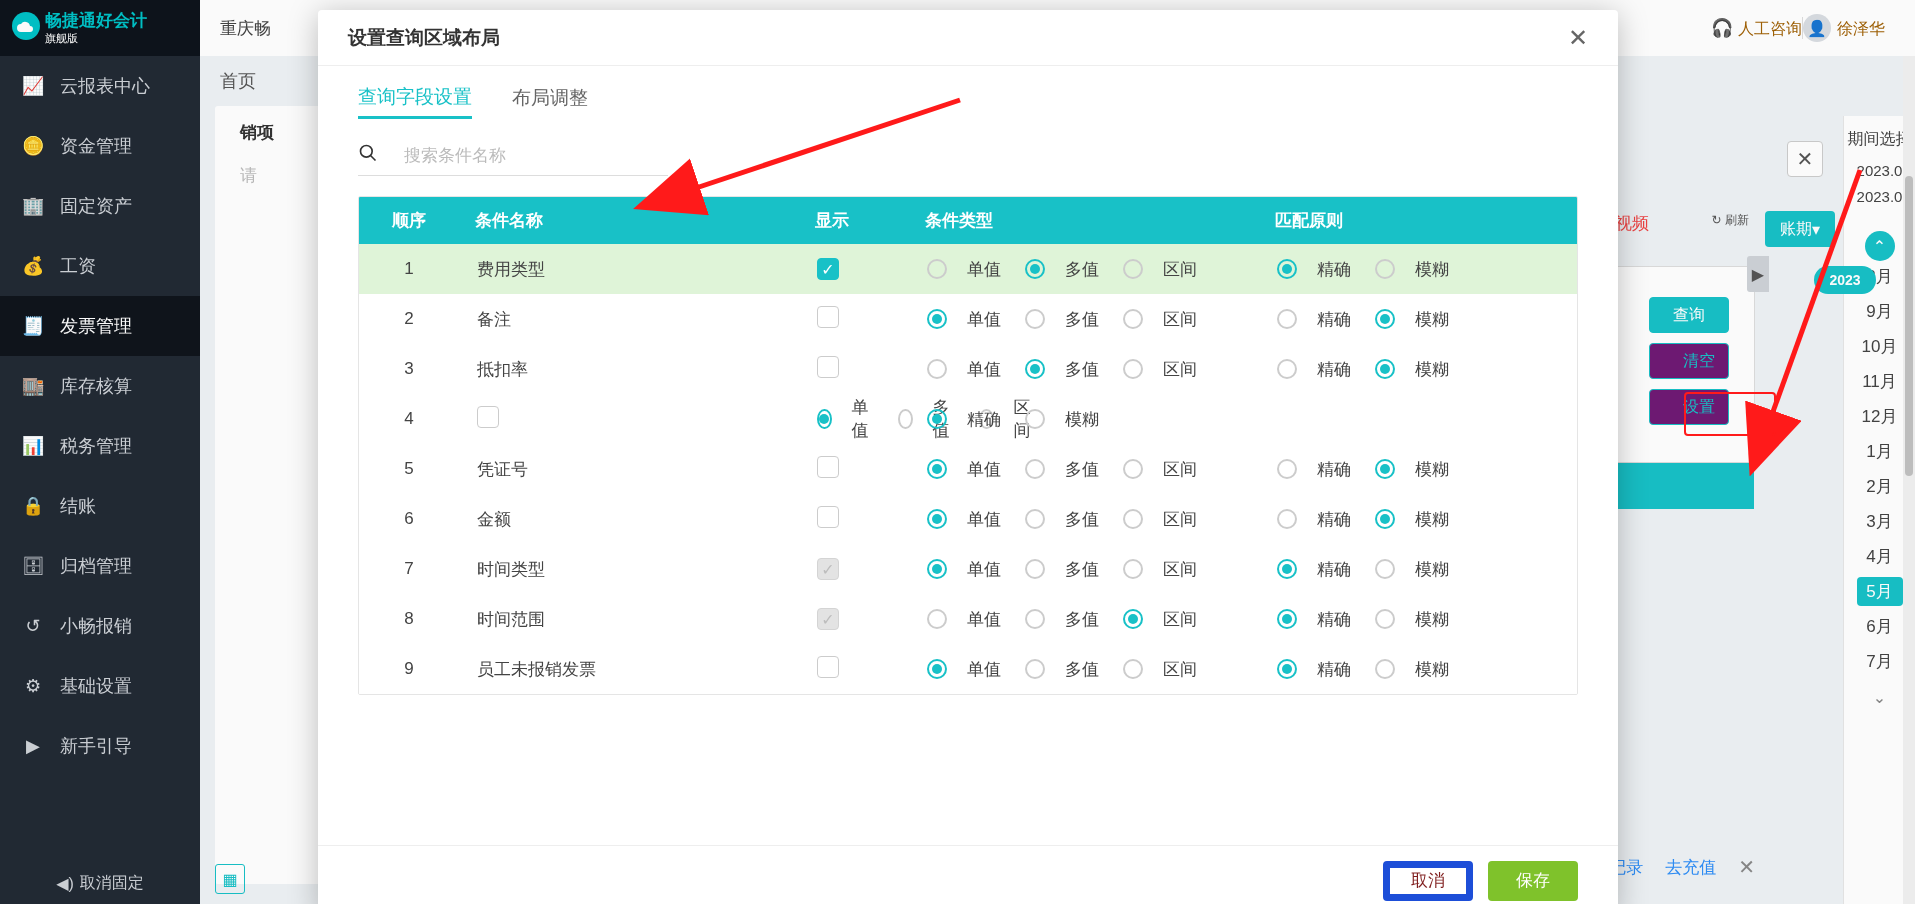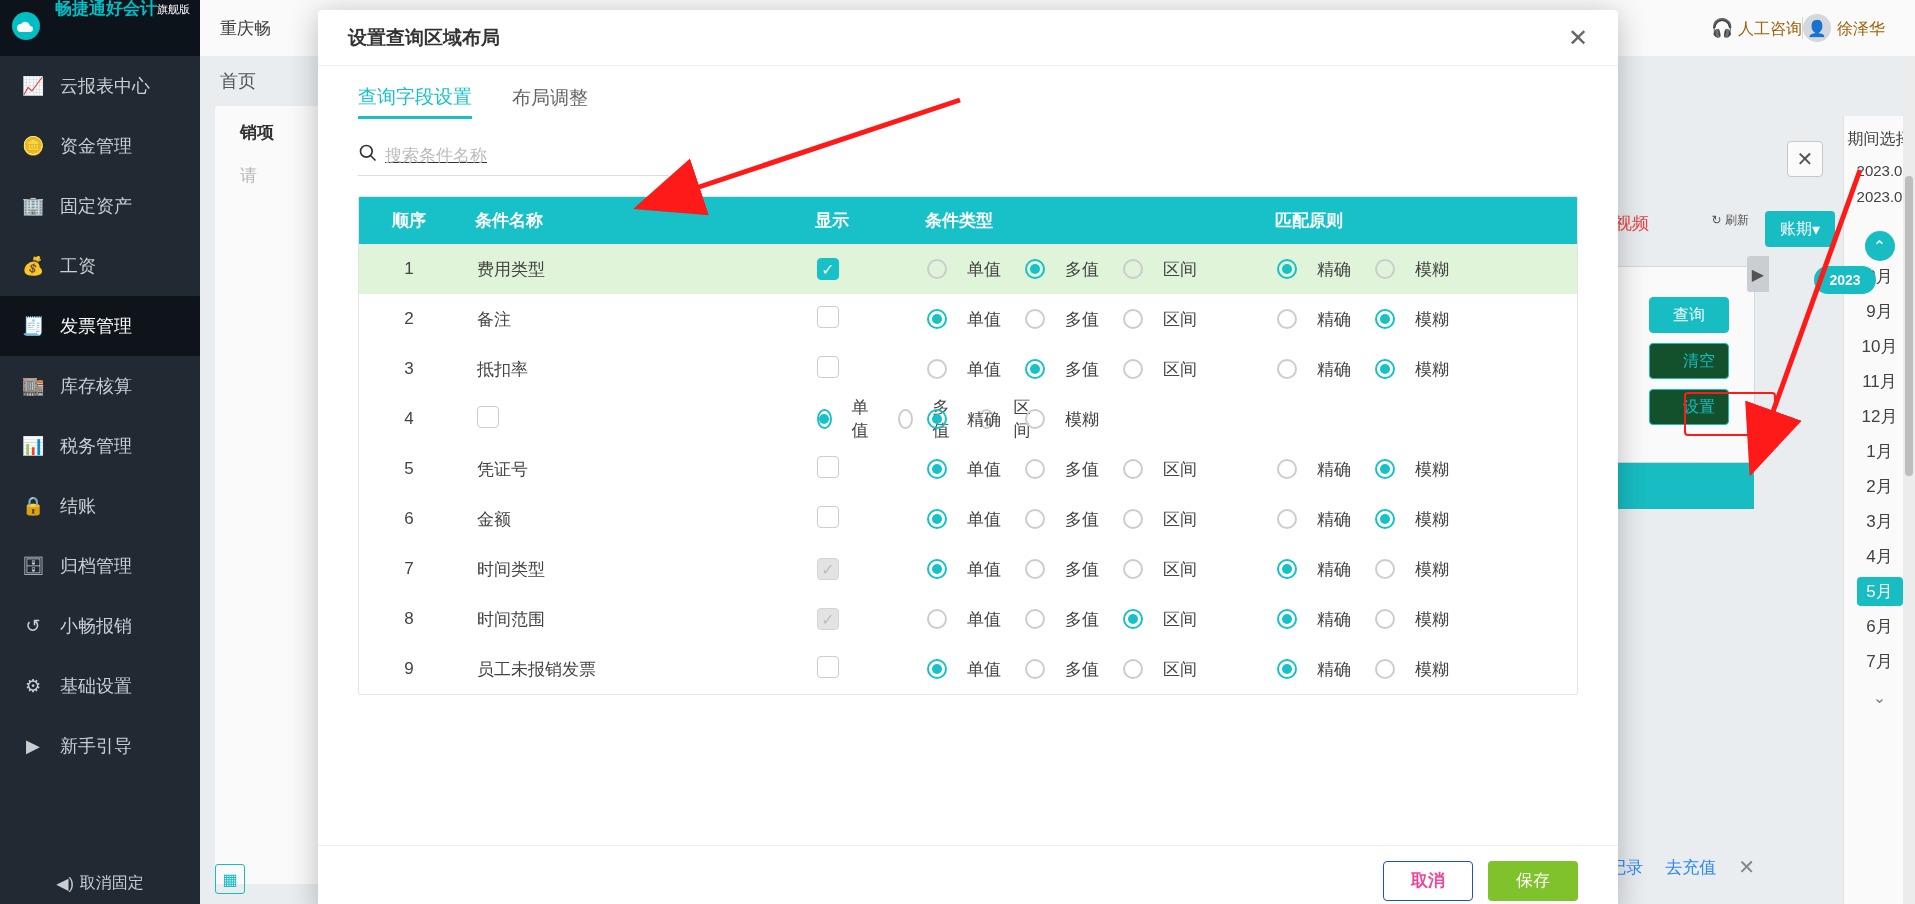--- a/index.html
+++ b/index.html
@@ -1,20 +1,20 @@
 <!DOCTYPE html>
 <html><head>
 <meta charset="utf-8">
 <style>
   * { box-sizing: border-box; font-family: "Microsoft YaHei", Arial, sans-serif; }
   html, body { margin:0; padding:0; width:1915px; height:904px; overflow:hidden; background:#f5f5f5; color:#333; }
   
   
   .app-header { position:absolute; top:0; left:0; right:0; height:56px; background:#fff; box-shadow:0 1px 3px rgba(0,0,0,.08); display:flex; align-items:center; }
-  .logo-zone { width:200px; height:56px; background:#0e141c; display:flex; flex-direction:row; justify-content:center; padding-left:45px; position:relative; }
+  .logo-zone { width:200px; height:56px; background:#0e141c; display:flex; flex-direction:column; justify-content:center; padding-left:45px; position:relative; }
   .logo-zone .icon { position:absolute; left:12px; top:12px; width:28px; height:28px; background:#00c2c7; border-radius:50%; display:flex; align-items:center; justify-content:center; }
   .logo-txt { color:#00c2c7; font-size:17px; font-weight:600; line-height:1; }
   .logo-sub { color:#fff; font-size:11px; line-height:1; margin-top:4px; }
   .head-company { margin-left:20px; font-size:17px; color:#444; }
   .head-right { margin-left:auto; display:flex; align-items:center; padding-right:30px; font-size:16px; color:#a16207; }
   .head-right .icon { font-size:18px; }
   .head-right .sep { width:1px; height:22px; background:#ddd; }
   .avatar { width:28px; height:28px; border-radius:50%; background:#d9dde2; display:inline-flex; align-items:center; justify-content:center; margin-right:6px; }
 
   .sidebar { position:absolute; top:56px; left:0; bottom:0; width:200px; background:#222a35; color:#cfd3d8; overflow:hidden; }
@@ -27,21 +27,21 @@
   .tabs-bar { height:50px; padding-left:20px; display:flex; align-items:center; gap:30px; font-size:18px; color:#555; }
   .content-card { position:absolute; top:50px; left:15px; right:475px; bottom:20px; background:#fff; border-radius:3px; padding:15px 25px; }
   .card-title { font-size:17px; font-weight:600; color:#333; }
 
   .right-query { position:absolute; top:210px; right:160px; width:310px; background:#fff; border:1px solid #ddd; border-radius:3px; padding:25px 20px 20px 20px; }
   .right-query .video { position:absolute; top:-55px; right:105px; color:#ef4444; font-size:17px; }
   .right-query .refresh { position:absolute; top:-55px; right:5px; color:#555; font-size:12px; }
   .q-btns { position:absolute; right:25px; top:30px; display:flex; flex-direction:column; gap:10px; }
   .q-btn { width:80px; height:36px; border:1px solid #18c1c7; border-radius:4px; display:flex; align-items:center; justify-content:center; font-size:16px; cursor:pointer; }
   .q-btn.primary { background:#18c1c7; color:#fff; }
-  .q-btn.outline { background:#14532d; color:#18c1c7;padding-left:20px; }
+  .q-btn.outline { background:#701a75; color:#18c1c7;padding-left:20px; }
   .op-header { position:absolute; bottom:-1px; left:0; right:0; transform:translateY(100%); height:46px; background:#18c1c7; color:#fff; display:flex; align-items:center; justify-content:center; font-size:17px; }
 
   .bottom-strip { position:absolute; bottom:25px; right:160px; display:flex; align-items:center; gap:22px; font-size:17px; }
   .bottom-strip a { color:#2e8ef7; text-decoration:none; }
   .bottom-strip .close { color:#888; font-size:20px; cursor:pointer; }
 
   
   .period-panel { position:absolute; top:60px; right:0; bottom:0; width:72px; background:#fff; border-left:1px solid #e6e6e6; display:flex; flex-direction:column; align-items:center; padding-top:140px; }
   .period-panel .pill { position:absolute; top:150px; left:-30px; width:62px; height:28px; border-radius:14px; background:#18c1c7; color:#fff; display:flex; align-items:center; justify-content:center; font-size:14px; font-weight:600; }
   .period-panel .up { position:absolute; top:115px; width:30px; height:30px; border-radius:50%; background:#18c1c7; color:#fff; display:flex; align-items:center; justify-content:center; font-size:16px; }
@@ -63,21 +63,21 @@
   .overlay { position:absolute; inset:0; background:rgba(0,0,0,0.02); }
   .dialog { position:absolute; top:10px; left:318px; width:1300px; height:905px; background:#fff; border-radius:4px; box-shadow:0 4px 30px rgba(0,0,0,.25); overflow:hidden; }
   .dlg-head { height:56px; display:flex; align-items:center; padding:0 30px; border-bottom:1px solid #eee; }
   .dlg-title { font-size:19px; font-weight:600; }
   .dlg-close { margin-left:auto; font-size:24px; color:#666; cursor:pointer; }
 
   .dlg-tabs { height:70px; display:flex; align-items:center; gap:40px; padding-left:40px; }
   .dlg-tab { font-size:19px; color:#666; padding-bottom:6px; cursor:pointer; }
   .dlg-tab.active { color:#18c1c7; border-bottom:3px solid #18c1c7; }
 
-  .dlg-search { margin-left:40px; width:310px; border-bottom:1px solid #ddd; display:flex; align-items:center; height:40px; gap:5px;text-decoration:underline; }
+  .dlg-search { margin-left:40px; width:310px; border-bottom:1px solid #ddd; display:flex; align-items:center; height:40px; gap:24px; }
   .dlg-search input { border:0; outline:0; flex:1; font-size:17px; }
   .dlg-search input::placeholder { color:#bbb; }
   .search-ic { font-size:20px; color:#333; }
 
   .tbl { margin:20px 40px 0 40px; border:1px solid #e5e5e5; border-radius:2px; overflow:hidden; }
   .tbl-head { display:grid; grid-template-columns:100px 340px 110px 350px 280px; background:#18c1c7; color:#fff; font-size:17px; font-weight:600; }
   .tbl-head > div { padding:12px 16px; }
   .trow { display:grid; grid-template-columns:100px 340px 110px 350px 280px; align-items:center; height:50px; font-size:17px; color:#444; }
   .trow:nth-child(odd) { background:#fff; }
   .trow.hl { background:#dff4d8; }
@@ -89,21 +89,21 @@
   .chk.dis { background:#e3e3e3; border-color:#d4d4d4; color:#bdbdbd; font-size:16px; }
 
   .radio-set { display:flex; gap:24px; }
   .radio { display:inline-flex; align-items:center; gap:20px; cursor:pointer; }
   .r-circle { width:20px; height:20px; border-radius:50%; border:2px solid #ccc; display:inline-flex; align-items:center; justify-content:center; }
   .radio.on .r-circle { border-color:#18c1c7; }
   .radio.on .r-circle::after { content:""; width:10px; height:10px; border-radius:50%; background:#18c1c7; }
 
   .dlg-footer { position:absolute; bottom:0; left:0; right:0; height:70px; display:flex; align-items:center; justify-content:flex-end; gap:15px; padding-right:40px; background:#fff; border-top:1px solid #eee; }
   .f-btn { width:90px; height:40px; border-radius:4px; display:flex; align-items:center; justify-content:center; font-size:17px; cursor:pointer; }
-  .f-btn.cancel { border:1px solid #1d4ed8; background:#fff; color:#ec4899;font-weight:bold; }
+  .f-btn.cancel { border:7px solid #1d4ed8; background:#fff; color:#7f1d1d; }
   .f-btn.save { background:#7fc22b; color:#fff; }
 
   
   .arrow { position:absolute; pointer-events:none; }
   .arrow svg { overflow:visible; }
 </style>
 </head>
 <body>
 
 <div class="app-header">

